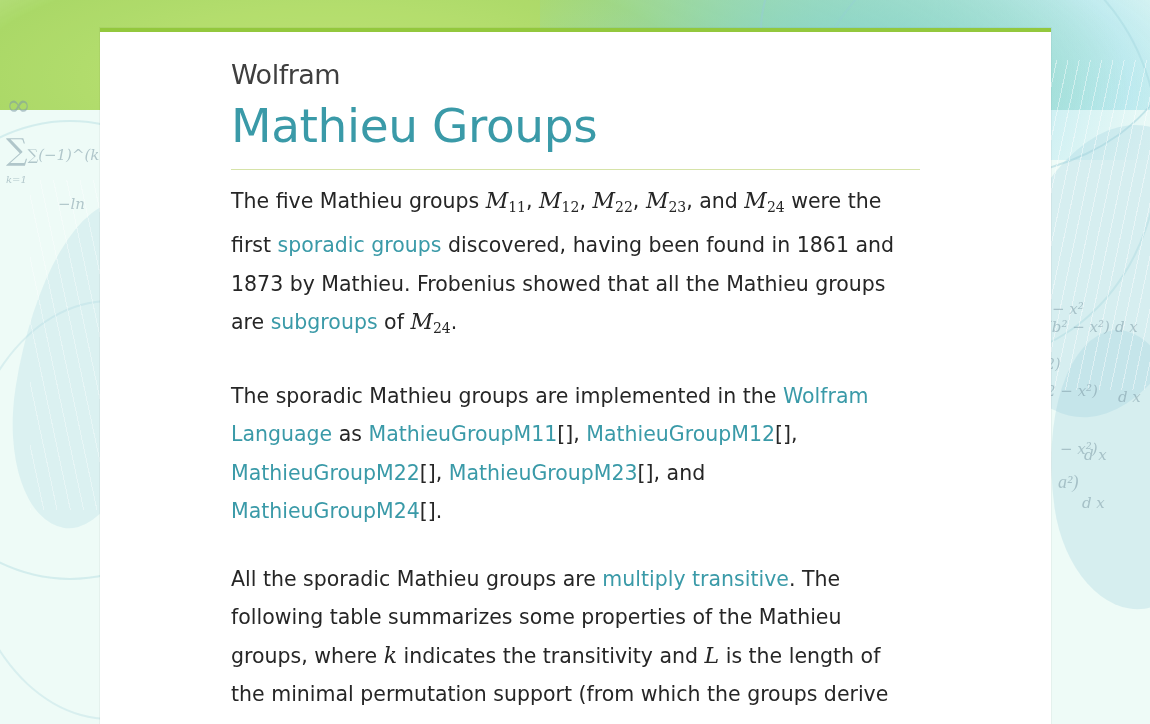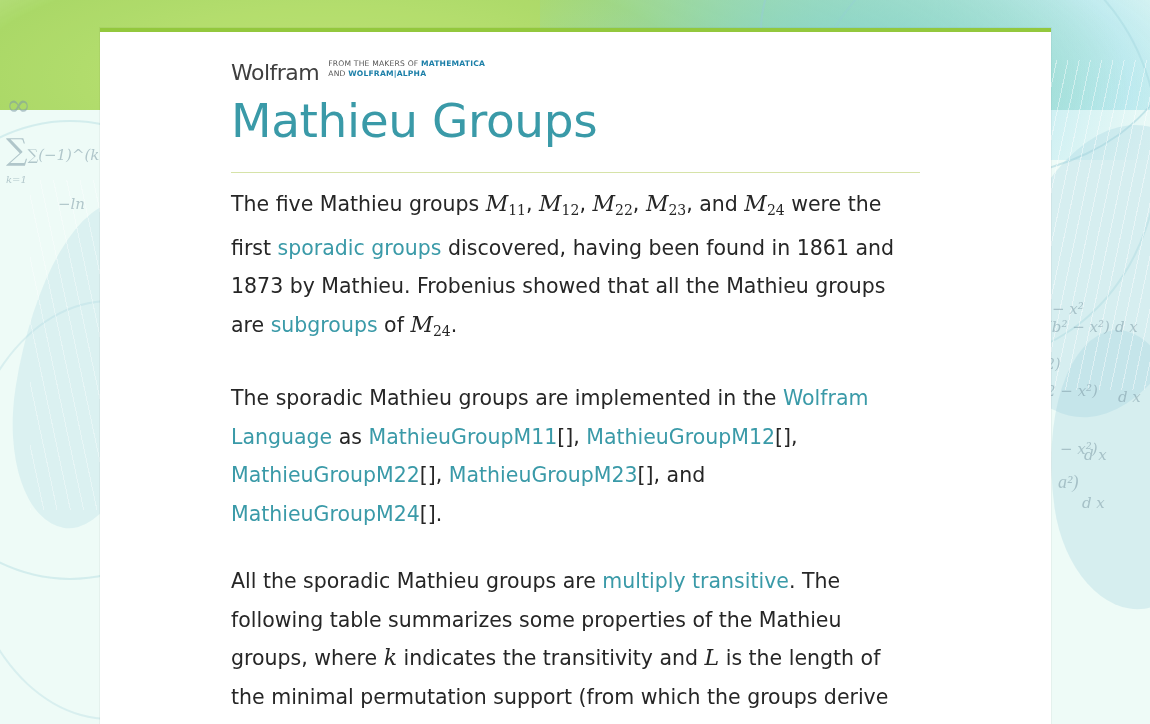--- a/index.html
+++ b/index.html
@@ -98,21 +98,21 @@
   }
   
   .logo-row {
     display: flex;
     align-items: flex-end;
     gap: 9px;
     padding-top: 27px;
   }
   .logo-wolfram {
     font-family: "DejaVu Sans", sans-serif;
-    font-size: 22px;
+    font-size: 27px;
     color: #3f3f3f;
     letter-spacing: -0.5px;
     font-weight: 400;
   }
   .logo-math {
     font-family: "DejaVu Sans", sans-serif;
     font-size: 27px;
     font-weight: 700;
     color: #1b7fa8;
     letter-spacing: -0.5px;
@@ -150,21 +150,21 @@
   }
   .logo-tag .brand { color: #1b7fa8; font-weight: 700; }
 
   h1.title {
     font-family: "DejaVu Sans", sans-serif;
     font-weight: 400;
     font-size: 47px;
     color: #3a9aa8;
     margin: 8px 0 0 0;
     letter-spacing: -0.4px;
-    padding-bottom: 24px;
+    padding-bottom: 16px;
     border-bottom: 1px solid #d6e3a8;
   }
   .body-text {
     font-family: "DejaVu Sans", sans-serif;
     font-size: 20.5px;
     line-height: 38.5px;
     color: #262626;
     margin-top: 12px;
   }
   .body-text.p2 { margin-top: 29px; }
@@ -219,28 +219,20 @@
   <div class="bgmath bgm-r8">d x</div>
   <div class="bgmath bgm-r9">a²)</div>
   <div class="bgmath bgm-r10">d x</div>
 </div>
 
 <div class="card">
   <div class="inner">
 
     <div class="logo-row">
       <span class="logo-wolfram">Wolfram</span>
-      <span class="logo-tag">
-        <div>
-          <span>FROM THE MAKERS OF </span><span class="brand">MATHEMATICA</span>
-        </div>
-        <div>
-          <span>AND </span><span class="brand">WOLFRAM|ALPHA</span>
-        </div>
-      </span>
     </div>
 
     <h1 class="title">Mathieu Groups</h1>
 
     <p class="body-text"><span>The five Mathieu groups </span><span class="mvar"><span>M</span><span class="msub">11</span></span><span>, </span><span class="mvar"><span>M</span><span class="msub">12</span></span><span>, </span><span class="mvar"><span>M</span><span class="msub">22</span></span><span>, </span><span class="mvar"><span>M</span><span class="msub">23</span></span><span>, and </span><span class="mvar"><span>M</span><span class="msub">24</span></span><span> were the first </span><a class="link">sporadic groups</a><span> discovered, having been found in 1861 and 1873 by Mathieu. Frobenius showed that all the Mathieu groups are </span><a class="link">subgroups</a><span> of </span><span class="mvar"><span>M</span><span class="msub">24</span></span><span>.</span></p>
 
     <p class="body-text p2"><span>The sporadic Mathieu groups are implemented in the </span><a class="link">Wolfram Language</a><span> as </span><a class="link">MathieuGroupM11</a><span>[], </span><a class="link">MathieuGroupM12</a><span>[], </span><a class="link">MathieuGroupM22</a><span>[], </span><a class="link">MathieuGroupM23</a><span>[], </span><span>and </span><a class="link">MathieuGroupM24</a><span>[].</span></p>
 
     <p class="body-text p2"><span>All the sporadic Mathieu groups are </span><a class="link">multiply transitive</a><span>. The following table summarizes some properties of the Mathieu groups, where </span><span class="serif-it">k</span><span> indicates the transitivity and </span><span class="serif-it">L</span><span> is the length of the minimal permutation support (from which the groups derive their designations).</span></p>
 

